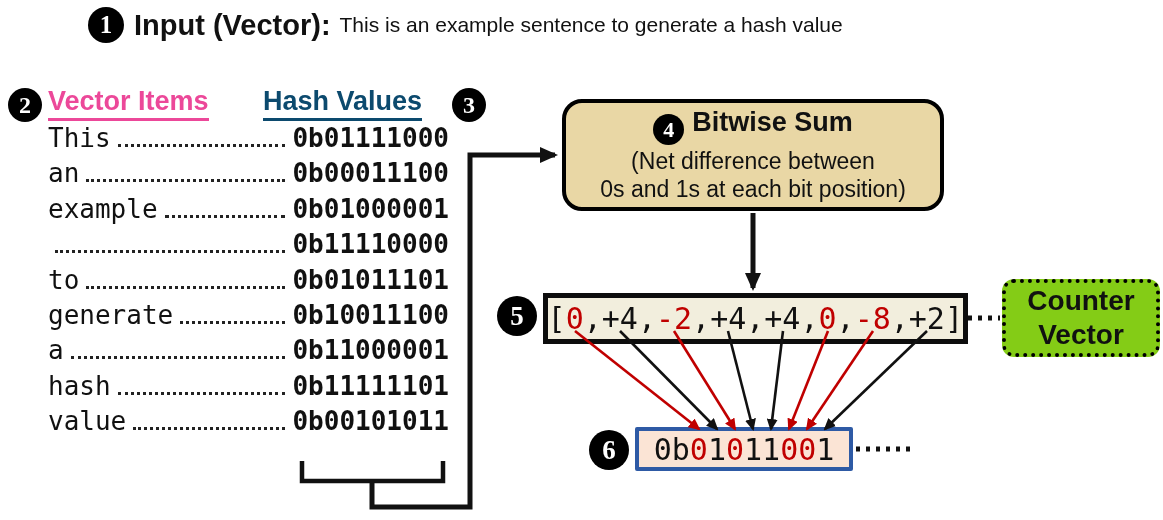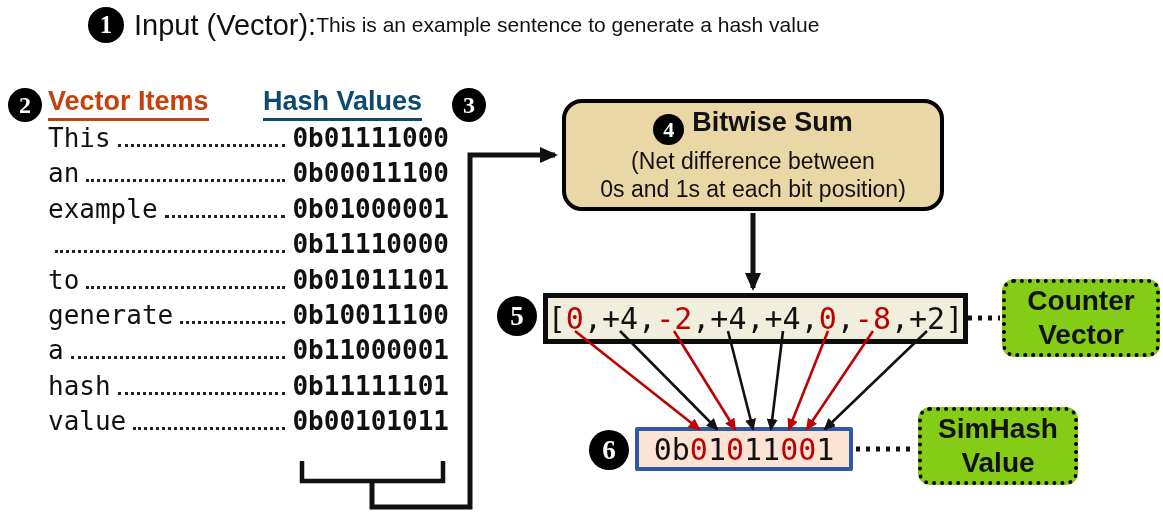--- a/index.html
+++ b/index.html
@@ -20,26 +20,26 @@
   .badge-inline {
     display:inline-flex; width:31px; height:31px; background:#000; color:#fff;
     border-radius:50%; align-items:center; justify-content:center;
     font-family:"Liberation Serif", serif; font-weight:bold; font-size:22px;
     vertical-align:-6px; margin-right:8px;
   }
 
   
   .title-row { position:absolute; left:88px; top:7px; display:flex; align-items:center; white-space:nowrap; }
   .title-row .tbadge { position:static; margin-right:10px; }
-  .title-bold { font-weight:normal; font-size:29px; }
+  .title-bold { font-weight:bold; font-size:29px; margin-right:9px; }
   .title-text { font-size:21px; }
 
   
   .hdr { position:absolute; top:86px; font-size:27px; font-weight:bold; padding-bottom:1px; border-bottom:3px solid currentColor; z-index:2;}
-  .hdr-items { left:48px;  color:#c2410c; }
+  .hdr-items { left:48px;  color:#ec4899; }
   .hdr-hash  { left:263px; color:#0c4a6e; }
 
   
   .rows { position:absolute; left:48px; top:121px; width:401px; z-index:2; }
   .t-row { display:flex; height:35.4px; align-items:flex-start; font-family:"DejaVu Sans Mono", monospace; font-size:26px; line-height:34px; }
   .t-row .word { white-space:pre; }
   .t-row .leader { flex:1; height:23px; border-bottom:3.5px dotted #222; margin:0 7px; }
   .t-row .hash { white-space:pre;font-weight:bold; }
 
   
@@ -48,21 +48,21 @@
     background:#e9d7a5; border:4px solid #000; border-radius:20px; z-index:2;
     display:flex; flex-direction:column; align-items:center; justify-content:center; text-align:center;
   }
   .bw-title { font-size:27px; font-weight:bold; margin-bottom:2px; }
   .bw-note  { font-size:23px; line-height:28px; }
 
   
   .counter-box {
     position:absolute; left:543px; top:293px; width:425px; height:51px; box-sizing:border-box;
     background:#f2eedd; border:5px solid #0d0d0d; z-index:2;
-    display:flex; align-items:center; justify-content:center;
+    display:flex; align-items:center; justify-content:flex-end;
   }
   .mono30 { font-family:"DejaVu Sans Mono", monospace; font-size:30px; white-space:pre; }
 
   
   .simhash-box {
     position:absolute; left:635px; top:427px; width:218px; height:44px; box-sizing:border-box;
     background:#fbe4d5; border:4px solid #2e5aa5; border-radius:2px; z-index:2;
     display:flex; align-items:center; justify-content:center;
   }
 
@@ -184,15 +184,14 @@
   <span class="badge b40" style="left:497px; top:296px;">5</span>
   <div class="counter-box">
     <span id="counter-text" class="mono30"><span style="color: rgb(17, 17, 17);">[</span><span style="color: rgb(192, 0, 0);">0</span><span style="color: rgb(17, 17, 17);">,</span><span style="color: rgb(17, 17, 17);">+4</span><span style="color: rgb(17, 17, 17);">,</span><span style="color: rgb(192, 0, 0);">-2</span><span style="color: rgb(17, 17, 17);">,</span><span style="color: rgb(17, 17, 17);">+4</span><span style="color: rgb(17, 17, 17);">,</span><span style="color: rgb(17, 17, 17);">+4</span><span style="color: rgb(17, 17, 17);">,</span><span style="color: rgb(192, 0, 0);">0</span><span style="color: rgb(17, 17, 17);">,</span><span style="color: rgb(192, 0, 0);">-8</span><span style="color: rgb(17, 17, 17);">,</span><span style="color: rgb(17, 17, 17);">+2</span><span style="color: rgb(17, 17, 17);">]</span></span>
   </div>
   <div class="label-box counter-label">Counter Vector</div>
 
   <span class="badge b40" style="left:589px; top:430px;">6</span>
   <div class="simhash-box">
     <span id="simhash-text" class="mono30"><span style="color: rgb(17, 17, 17);">0b</span><span style="color: rgb(192, 0, 0);">0</span><span style="color: rgb(17, 17, 17);">1</span><span style="color: rgb(192, 0, 0);">0</span><span style="color: rgb(17, 17, 17);">1</span><span style="color: rgb(17, 17, 17);">1</span><span style="color: rgb(192, 0, 0);">0</span><span style="color: rgb(192, 0, 0);">0</span><span style="color: rgb(17, 17, 17);">1</span></span>
   </div>
-  <div class="label-box simhash-label">SimHash Value</div>
 
 </div>
 
 </body></html>

